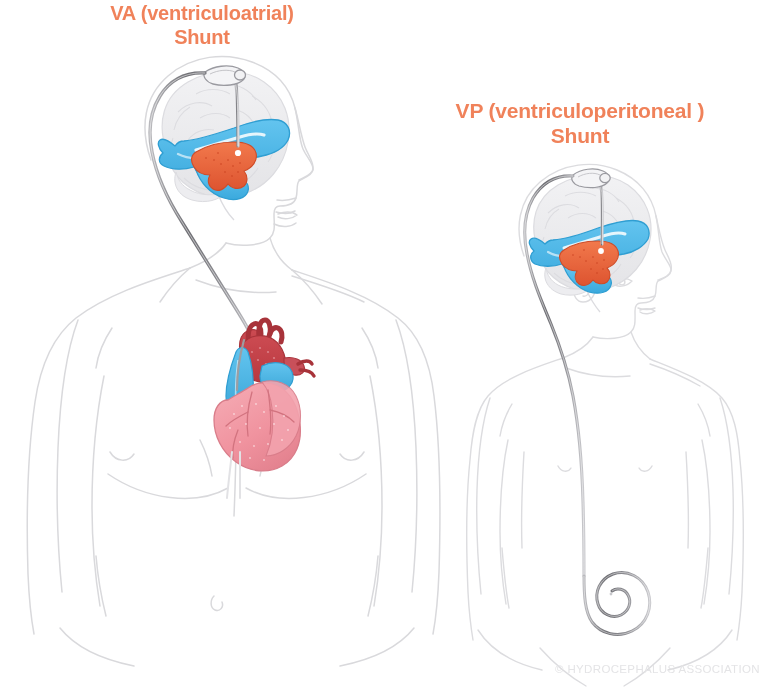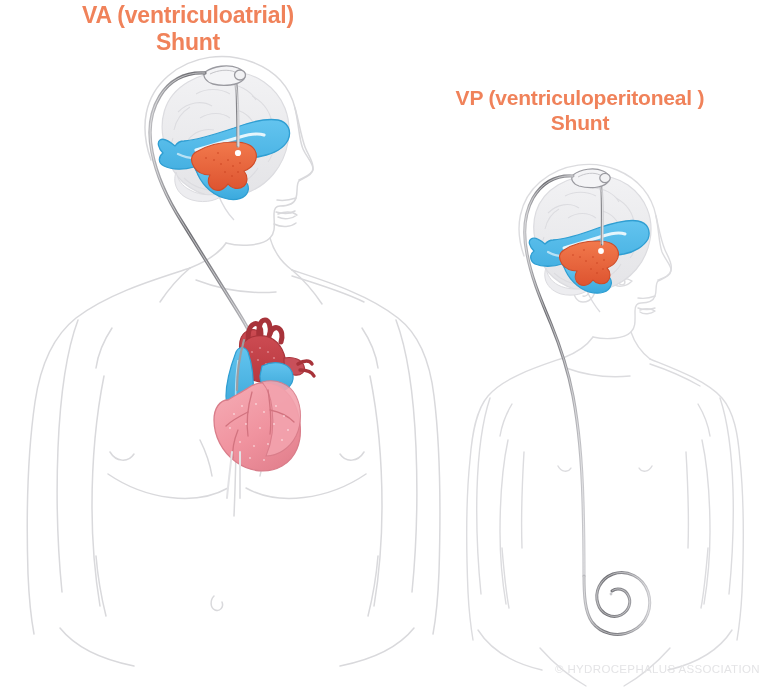--- a/index.html
+++ b/index.html
@@ -8,22 +8,22 @@
     font-family:"Liberation Sans","DejaVu Sans",sans-serif;
     -webkit-font-smoothing:antialiased;
   }
   #figure-canvas{position:absolute;left:0;top:0;width:768px;height:691px;}
 
   .title{
     position:absolute;text-align:center;font-weight:bold;
     color:#F0825A;line-height:1.18;letter-spacing:-0.2px;
     white-space:pre-line;
   }
-  #title-va{left:8px;top:2px;width:360px;font-size:23px;}
-  #title-vp{left:392px;top:86px;width:376px;font-size:21px;}
+  #title-va{left:22px;top:2px;width:360px;font-size:20px;}
+  #title-vp{left:392px;top:99px;width:376px;font-size:21px;}
 
   #copyright{
     position:absolute;right:8px;bottom:16px;
     font-size:11.5px;font-weight:normal;letter-spacing:0.35px;
     color:#e4e4e6;white-space:nowrap;
   }
 </style>
 </head>
 <body>
 

